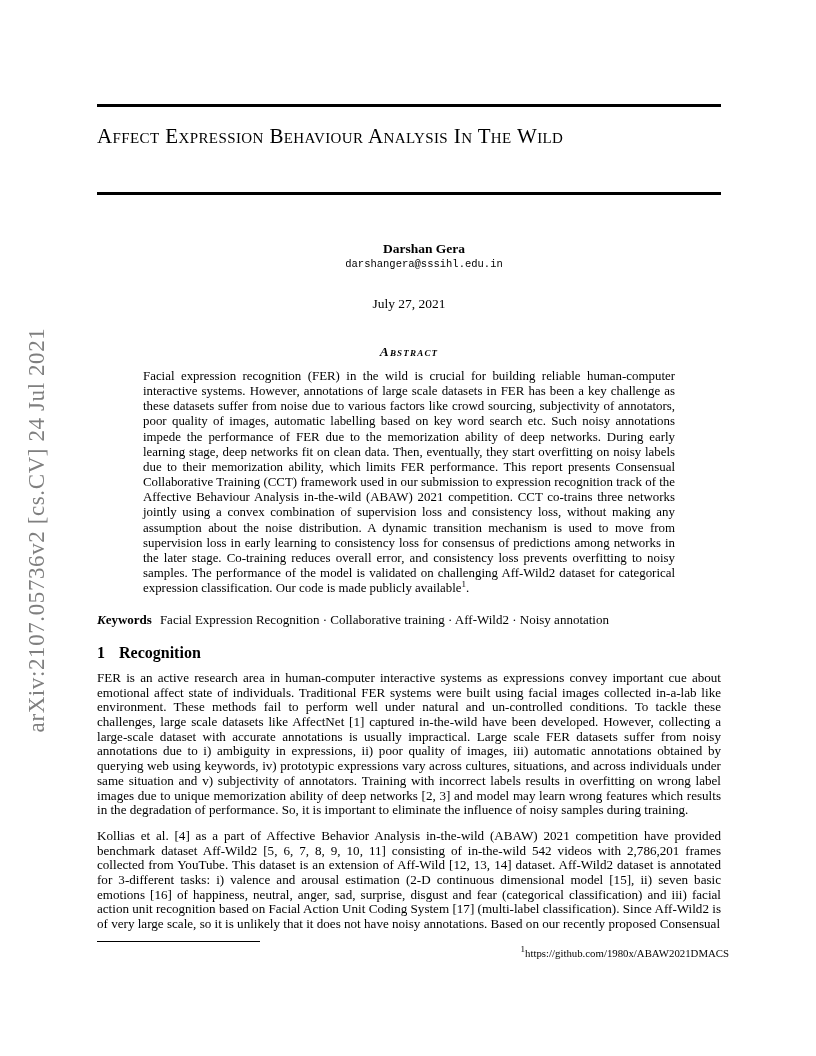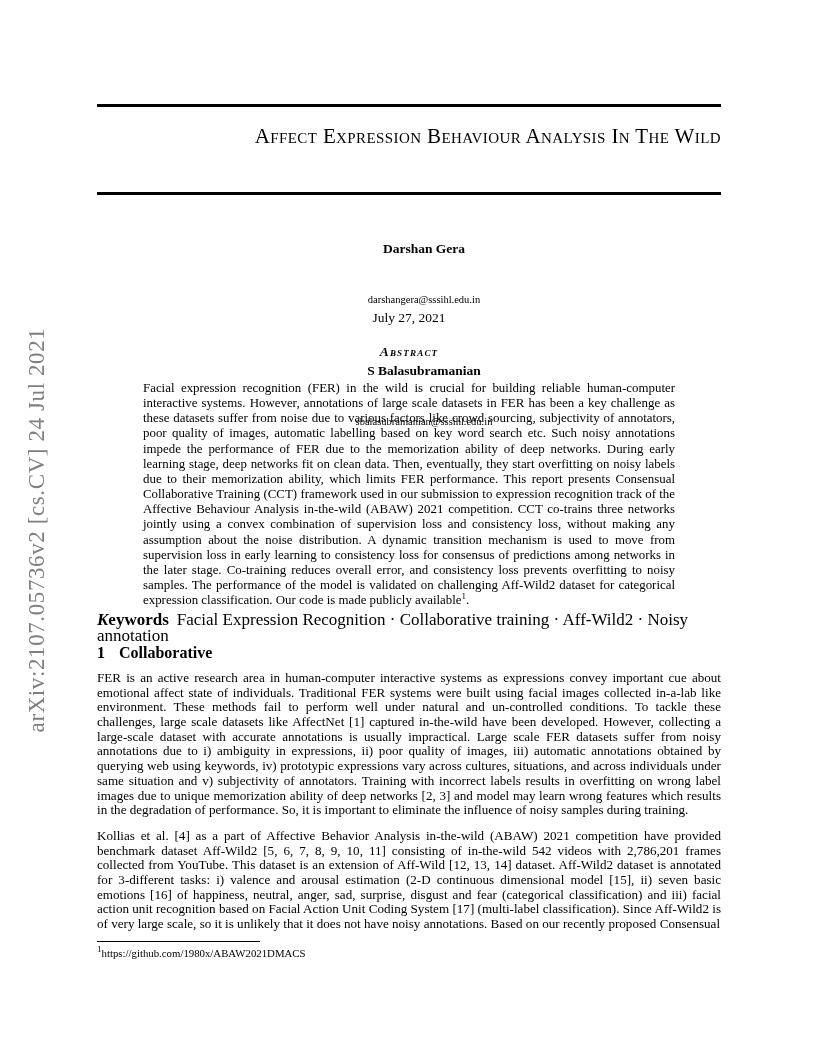--- a/index.html
+++ b/index.html
@@ -16,56 +16,56 @@
     transform:translate(-50%,-50%) rotate(-90deg);
     white-space:nowrap; font-size:23px; letter-spacing:0.6px;
     color:#7f7f7f;
   }
   .content { position:absolute; left:97px; top:0; width:624px; }
   .rule { position:absolute; left:0; width:624px; height:3px; background:#000; }
   .rule-top { top:104px; }
   .rule-bottom { top:192px; }
   .title {
     position:absolute; top:122px; left:0; width:624px;
-    text-align:right; font-variant:small-caps; font-size:21px;
+    text-align:left; font-variant:small-caps; font-size:21px;
     line-height:28px; letter-spacing:0.4px; font-weight:400;
   }
   .authors {
     position:absolute; top:241px; left:15px; width:624px;
-    display:flex; justify-content:center; gap:56px;flex-direction:column;
+    display:flex; justify-content:center; gap:56px;
   }
   .author { text-align:center; }
   .author .name { font-weight:bold; font-size:13.5px; line-height:16px; }
   .author .email {
-    font-family:Liberation Serif, serif;
-    font-size:10.5px; line-height:14px; letter-spacing:0px;margin-top:36px;
+    font-family:Liberation Mono, monospace;
+    font-size:10.5px; line-height:14px; letter-spacing:0px;
   }
-  .date { position:absolute; top:310px; left:0; width:624px; text-align:center; font-size:13.5px; }
+  .date { position:absolute; top:296px; left:0; width:624px; text-align:center; font-size:13.5px; }
   .abs-heading {
     position:absolute; top:344px; left:0; width:624px; text-align:center;
     font-weight:bold; font-size:13.5px; font-variant:small-caps; letter-spacing:1.2px;font-style:italic;
   }
   .abs-body {
-    position:absolute; top:381px; left:46px; width:532px;
+    position:absolute; top:369px; left:46px; width:532px;
     font-size:12.9px; line-height:15.15px; text-align:justify;
   }
   .abs-body sup, .footnote sup { font-size:9px; line-height:0; }
-  .keywords { position:absolute; top:612px; left:0; width:624px; font-size:17px; line-height:16px; }
+  .keywords { position:absolute; top:612px; left:0; width:624px; font-size:13px; line-height:16px; }
   .kw-label { font-weight:bold; margin-right:8px; }
   .kw-label .k-it { font-style:italic; }
   .sec-heading {
     position:absolute; top:644px; left:0; width:624px;
     font-weight:bold; font-size:16px;
   }
   .sec-heading .sec-num { display:inline-block; min-width:22px; }
   .para { position:absolute; left:0; width:624px; font-size:13.1px; line-height:14.68px; text-align:justify; }
   .para1 { top:671px;font-family:Liberation Serif, serif; }
   .para2 { top:829px; }
   .footnote-rule { position:absolute; top:941px; left:0; width:163px; height:1px; background:#000; }
-  .footnote { position:absolute; top:947px; left:0; width:624px; font-size:10.8px; line-height:13px; }
+  .footnote { position:absolute; top:947px; left:8px; width:624px; font-size:10.8px; line-height:13px;text-align:right; }
   .footnote a { color:#000; text-decoration:none; }
 </style>
 </head>
 <body>
 
 <div class="page">
 
   <div class="watermark">
     <span style="color: rgb(127, 127, 127);">arXiv:2107.05736v2  [cs.CV]  24 Jul 2021</span>
   </div>
@@ -78,38 +78,34 @@
       <div>Affect Expression Behaviour Analysis In The Wild</div>
     </div>
 
     <div class="rule rule-bottom"></div>
 
     <div class="authors">
       <div class="author">
         <div class="name">Darshan Gera</div>
         <div class="email">darshangera@sssihl.edu.in</div>
       </div>
-      <div class="author">
-        <div class="name">S Balasubramanian</div>
-        <div class="email">sbalasubramanian@sssihl.edu.in</div>
-      </div>
     </div>
 
     <div class="date">July 27, 2021</div>
 
     <div class="abs-heading">Abstract</div>
 
     <div class="abs-body"><span>Facial expression recognition (FER) in the wild is crucial for building reliable human-computer interactive systems. However, annotations of large scale datasets in FER has been a key challenge as these datasets suffer from noise due to various factors like crowd sourcing, subjectivity of annotators, poor quality of images, automatic labelling based on key word search etc. Such noisy annotations impede the performance of FER due to the memorization ability of deep networks. During early learning stage, deep networks fit on clean data. Then, eventually, they start overfitting on noisy labels due to their memorization ability, which limits FER performance. This report presents Consensual Collaborative Training (CCT) framework used in our submission to expression recognition track of the Affective Behaviour Analysis in-the-wild (ABAW) 2021 competition. CCT co-trains three networks jointly using a convex combination of supervision loss and consistency loss, without making any assumption about the noise distribution. A dynamic transition mechanism is used to move from supervision loss in early learning to consistency loss for consensus of predictions among networks in the later stage. Co-training reduces overall error, and consistency loss prevents overfitting to noisy samples. The performance of the model is validated on challenging Aff-Wild2 dataset for categorical expression classification. Our code is made publicly available</span><sup>1</sup><span>.</span></div>
 
     <div class="keywords">
       <span class="kw-label"><span class="k-it">K</span><span>eywords</span></span><span>Facial Expression Recognition · Collaborative training · Aff-Wild2 · Noisy annotation</span>
     </div>
 
     <div class="sec-heading">
-      <span class="sec-num">1</span><span>Collaborative</span>
+      <span class="sec-num">1</span><span>Recognition</span>
     </div>
 
     <div class="para para1">FER is an active research area in human-computer interactive systems as expressions convey important cue about emotional affect state of individuals. Traditional FER systems were built using facial images collected in-a-lab like environment. These methods fail to perform well under natural and un-controlled conditions. To tackle these challenges, large scale datasets like AffectNet [1] captured in-the-wild have been developed. However, collecting a large-scale dataset with accurate annotations is usually impractical. Large scale FER datasets suffer from noisy annotations due to i) ambiguity in expressions, ii) poor quality of images, iii) automatic annotations obtained by querying web using keywords, iv) prototypic expressions vary across cultures, situations, and across individuals under same situation and v) subjectivity of annotators. Training with incorrect labels results in overfitting on wrong label images due to unique memorization ability of deep networks [2, 3] and model may learn wrong features which results in the degradation of performance. So, it is important to eliminate the influence of noisy samples during training.</div>
 
     <div class="para para2">Kollias et al. [4] as a part of Affective Behavior Analysis in-the-wild (ABAW) 2021 competition have provided benchmark dataset Aff-Wild2 [5, 6, 7, 8, 9, 10, 11] consisting of in-the-wild 542 videos with 2,786,201 frames collected from YouTube. This dataset is an extension of Aff-Wild [12, 13, 14] dataset. Aff-Wild2 dataset is annotated for 3-different tasks: i) valence and arousal estimation (2-D continuous dimensional model [15], ii) seven basic emotions [16] of happiness, neutral, anger, sad, surprise, disgust and fear (categorical classification) and iii) facial action unit recognition based on Facial Action Unit Coding System [17] (multi-label classification). Since Aff-Wild2 is of very large scale, so it is unlikely that it does not have noisy annotations. Based on our recently proposed Consensual</div>
 
     <div class="footnote-rule"></div>
 
     <div class="footnote"><sup>1</sup><a href="#">https://github.com/1980x/ABAW2021DMACS</a></div>
 

